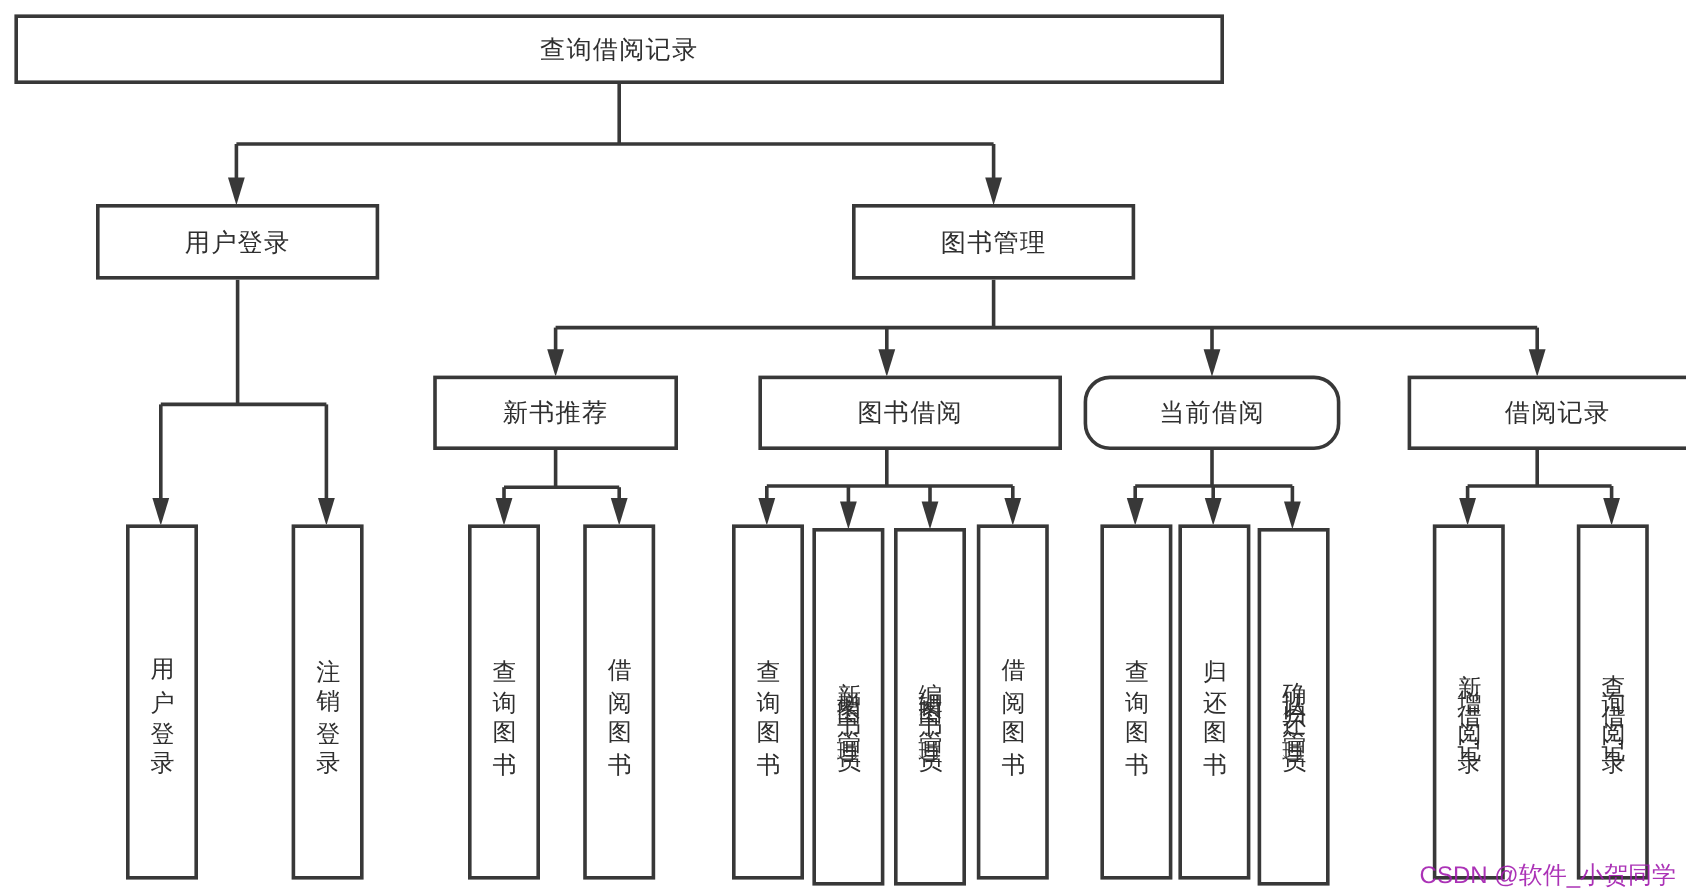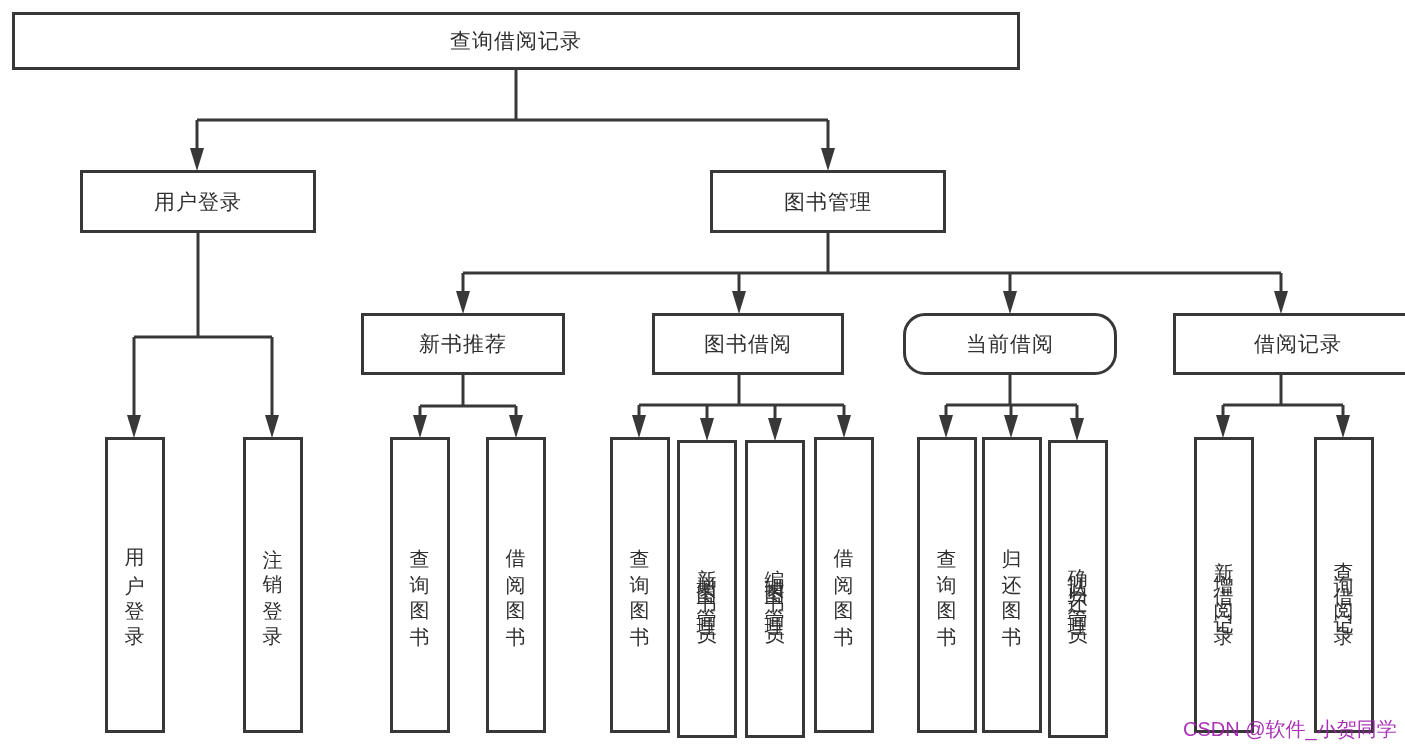--- a/index.html
+++ b/index.html
@@ -18,21 +18,21 @@
   .hlabel { font-size:21px; letter-spacing:1px; white-space:nowrap; }
   .vtext {
     writing-mode:vertical-rl; text-orientation:mixed;
     font-size:20px; line-height:1; white-space:nowrap;
   }
   .root   { left:12px;  top:12px;  width:1008px; height:58px; }
   .lvl2-a { left:80px;  top:170px; width:236px;  height:63px; }
   .lvl2-b { left:710px; top:170px; width:236px;  height:63px; }
   .lvl3   { top:313px; height:62px; }
   .l3-a { left:361px;  width:204px; }
-  .l3-b { left:652px;  width:192px; }
+  .l3-b { left:632px;  width:253px; }
   .l3-c { left:903px;  width:214px;border-radius:22px; }
   .l3-d { left:1173px; width:250px; }
   .leaf { top:437px; width:60px; height:296px; }
   .leaf.tall { top:440px; height:298px; }
   .lf-1  { left:105px; }  .lf-2  { left:243px; }
   .lf-3  { left:390px; }  .lf-4  { left:486px; }
   .lf-5  { left:610px; }  .lf-6  { left:677px; }
   .lf-7  { left:745px; }  .lf-8  { left:814px; }
   .lf-9  { left:917px; }  .lf-10 { left:982px; }
   .lf-11 { left:1048px; } .lf-12 { left:1194px; }

